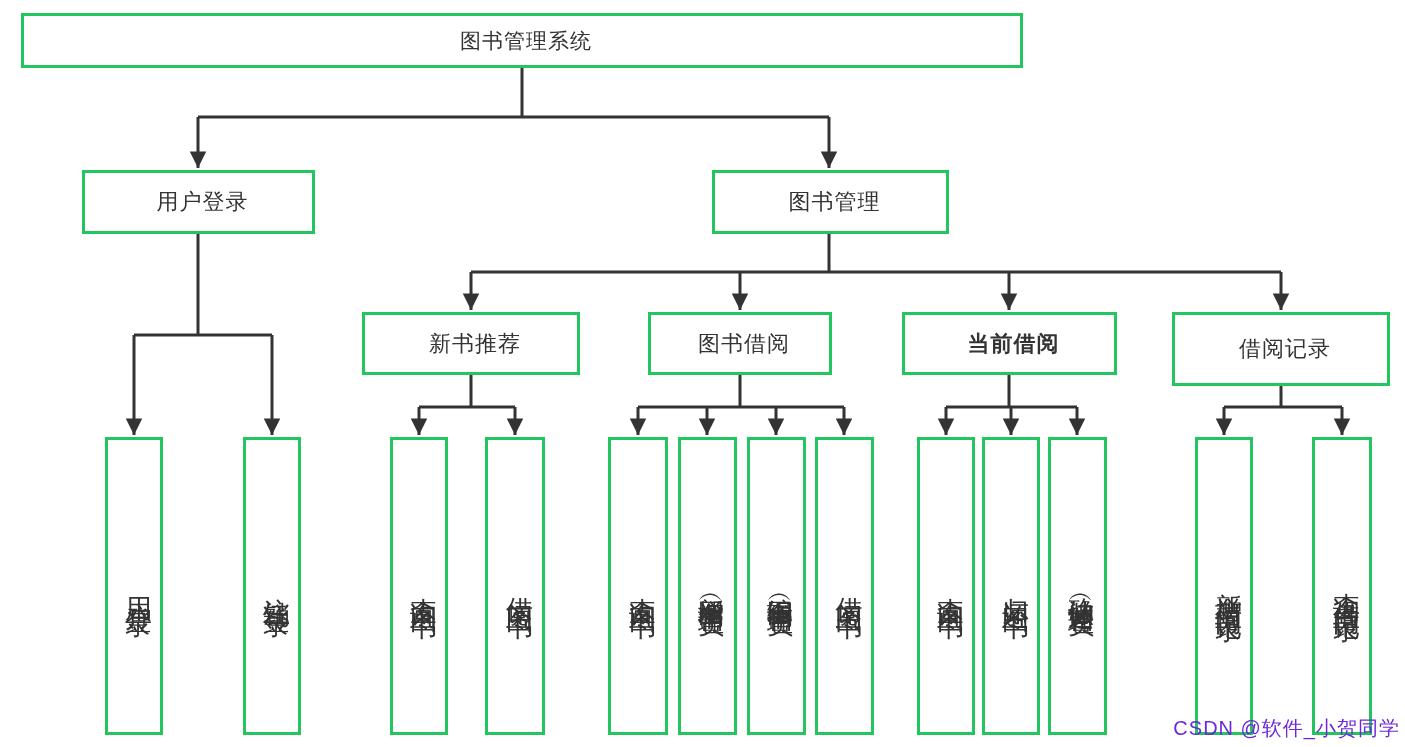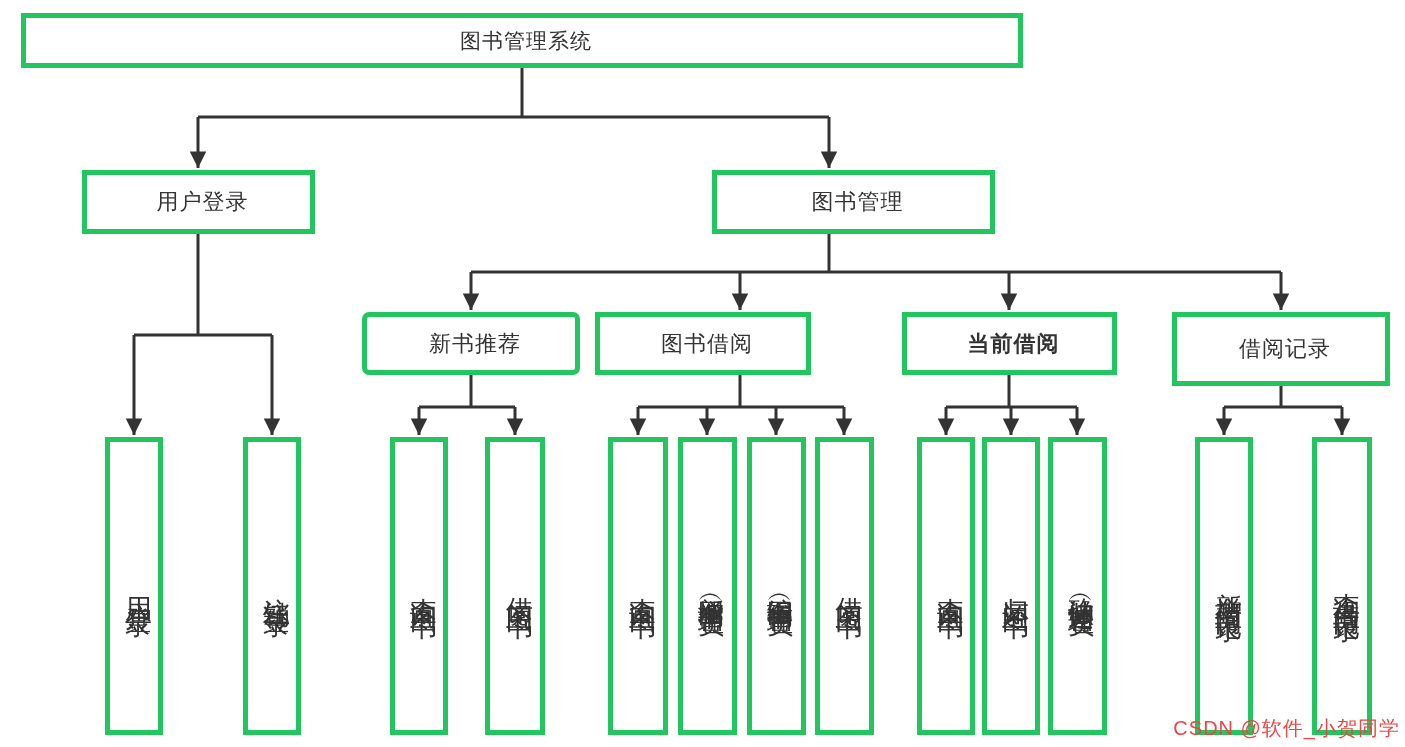--- a/index.html
+++ b/index.html
@@ -19,21 +19,21 @@
   .wires {
     position: absolute;
     left: 0;
     top: 0;
     z-index: 1;
   }
   .node {
     position: absolute;
     box-sizing: border-box;
     background: #ffffff;
-    border: 5px solid #22c55e;
+    border: 3px solid #22c55e;
     display: flex;
     align-items: center;
     justify-content: center;
     z-index: 2;
     letter-spacing: 1px;
     padding-left: 8px;
   }
   .node.root  { font-size: 21px; }
   .node.level { font-size: 22px; }
   .node.leaf  { font-size: 27px; }
@@ -42,21 +42,21 @@
     text-orientation: mixed;
     letter-spacing: 5px;
     line-height: 1;
     white-space: nowrap;
   }
   .watermark {
     position: absolute;
     right: 5px;
     top: 715px;
     font-size: 20px;
-    color: #ef4444;
+    color: #6d28d9;
     letter-spacing: 1px;
     z-index: 3;
     white-space: nowrap;
   }
 </style>
 </head>
 <body>
 
 <div class="stage">
 
@@ -121,24 +121,24 @@
         <path d="M1224,407 H1342"></path>
         <path d="M1224,407 V435" marker-end="url(#ah)"></path>
         <path d="M1342,407 V435" marker-end="url(#ah)"></path>
       </g>
     </g>
   </svg>
 
   <div class="node root" style="left:21px; top:13px; width:1002px; height:55px;">图书管理系统</div>
 
   <div class="node level" style="left:82px; top:170px; width:233px; height:64px;">用户登录</div>
-  <div class="node level" style="left:712px; top:170px; width:283px; height:64px;">图书管理</div>
+  <div class="node level" style="left:712px; top:170px; width:237px; height:64px;">图书管理</div>
 
-  <div class="node level" style="left:362px; top:312px; width:218px; height:63px;border-radius:7px;">新书推荐</div>
-  <div class="node level" style="left:595px; top:312px; width:216px; height:63px;text-align:right;">图书借阅</div>
+  <div class="node level" style="left:362px; top:312px; width:218px; height:63px;">新书推荐</div>
+  <div class="node level" style="left:648px; top:312px; width:184px; height:63px;text-align:right;">图书借阅</div>
   <div class="node level" style="left:902px; top:312px; width:215px; height:63px;font-weight:bold;">当前借阅</div>
   <div class="node level" style="left:1172px; top:312px; width:218px; height:74px;">借阅记录</div>
 
   <div class="node leaf" style="left:105px; top:437px; width:58px; height:298px;">
     <span class="vtext">用户登录</span>
   </div>
   <div class="node leaf" style="left:243px; top:437px; width:58px; height:298px;">
     <span class="vtext">注销登录</span>
   </div>
   <div class="node leaf" style="left:390px; top:437px; width:58px; height:298px;">

